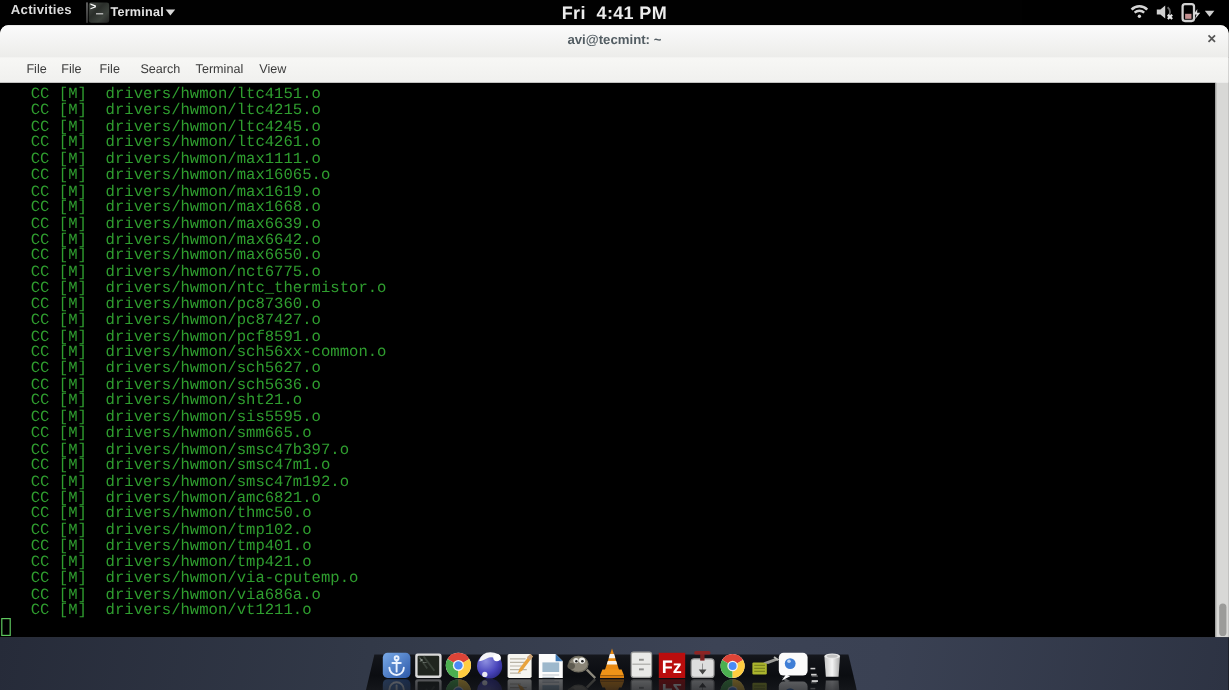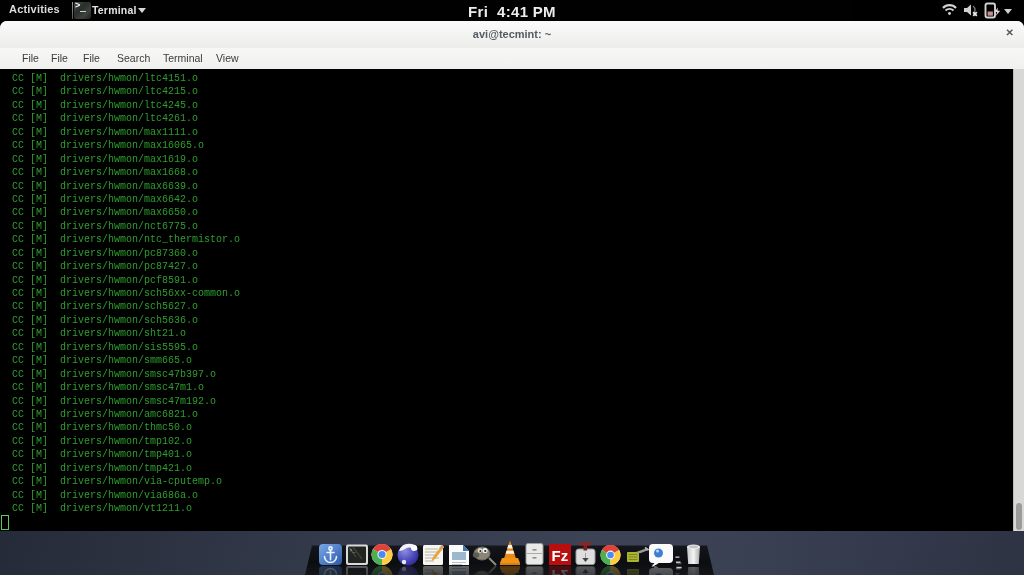--- a/index.html
+++ b/index.html
@@ -19,21 +19,21 @@
   .sicon{position:absolute;top:0;}
   
   #win{position:absolute;left:0;top:21px;width:1024px;height:510px;border-radius:7px 7px 0 0;background:#f4f4f2;}
   #titlebar{position:absolute;left:0;top:0;width:1024px;height:27px;border-radius:7px 7px 0 0;
     background:linear-gradient(#fbfbfb,#ececea);}
   #title{position:absolute;left:0;top:7px;width:1024px;text-align:center;font-size:11px;font-weight:700;color:#535d63;}
   #closebtn{position:absolute;right:10px;top:6px;font-size:10px;font-weight:700;color:#565656;}
   #menubar{position:absolute;left:0;top:27px;width:1024px;height:21px;background:linear-gradient(#f7f7f5,#f0f0ee);font-size:10.5px;color:#3b3b3b;}
   #menubar span{position:absolute;top:4px;margin-left:16px;}
   #screen{position:absolute;left:0;top:48px;width:1013px;height:462px;background:#000;overflow:hidden;}
-  #screen pre{margin:0;padding:3px 0 0 0;font-family:"Liberation Mono",monospace;font-size:10px;line-height:13.44px;color:#2f9e2f;}
+  #screen pre{margin:0;padding:3px 0 0 10px;font-family:"Liberation Mono",monospace;font-size:13px;line-height:13.44px;color:#2f9e2f;}
   #cursor{position:absolute;left:1px;top:446px;width:6px;height:13px;border:1px solid #5ec75e;}
   #sbar{position:absolute;right:0;top:48px;width:10px;height:462px;background:#d8d8d6;border-left:1px solid #bcbcba;}
   #sthumb{position:absolute;left:2px;top:434px;width:6px;height:27px;border-radius:3px;background:#9b9b99;}
   
   #desktop{position:absolute;left:0;top:531px;width:1024px;height:44px;
     background:linear-gradient(100deg,#262b39 0%,#323948 30%,#3c4355 58%,#3a4153 72%,#2d3343 100%);}
   #shelf{position:absolute;left:0;top:531px;width:1024px;height:44px;
     clip-path:polygon(312px 14.5px,707px 14.5px,714px 44px,305px 44px);
     background:linear-gradient(#3f4450 0%,#20232b 13%,#121419 40%,#0b0d11 72%,#14161a 100%);}
   #icons,#icons2{position:absolute;left:0;top:0;width:1024px;height:575px;}

